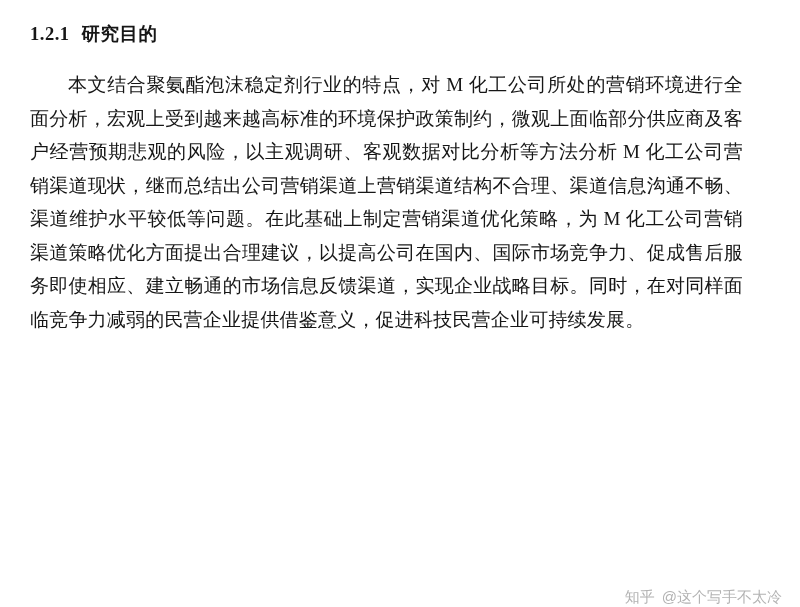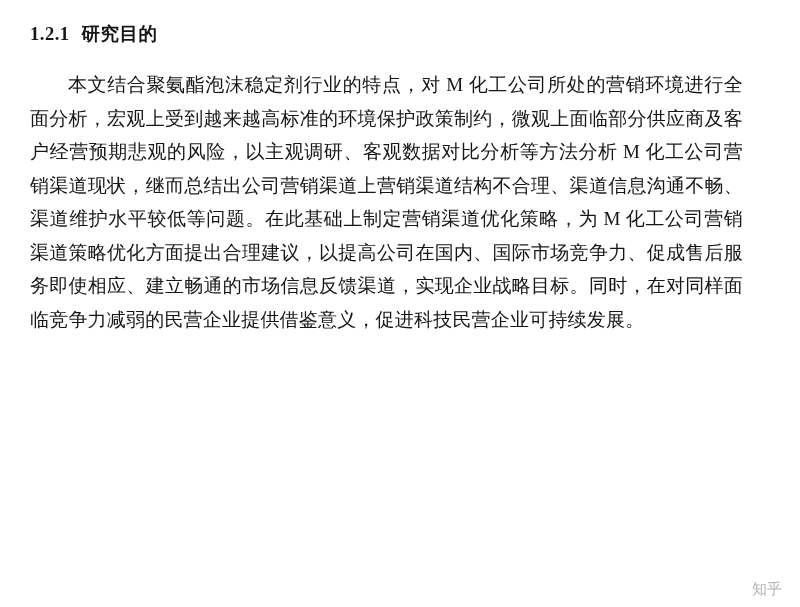--- a/index.html
+++ b/index.html
@@ -37,21 +37,21 @@
     font-size: 19px;
     line-height: 33.5px;
     text-align: justify;
     text-justify: inter-ideograph;
     text-indent: 2em;
     letter-spacing: 0.2px;
   }
   .watermark {
     position: absolute;
     right: 18px;
-    bottom: 8px;
+    bottom: 0;
     display: flex;
     align-items: center;
     gap: 7px;
     color: #b3b3b3;
     font-size: 15px;
     font-family: "Liberation Sans", sans-serif;
     user-select: none;
   }
   .watermark .zh-logo {
     font-size: 15px;
@@ -81,15 +81,16 @@
   <div class="heading">
     <span class="num">1.2.1</span><span>研究目的</span>
   </div>
 
   <div class="body-text">
     <p>本文结合聚氨酯泡沫稳定剂行业的特点，对 M 化工公司所处的营销环境进行全面分析，宏观上受到越来越高标准的环境保护政策制约，微观上面临部分供应商及客户经营预期悲观的风险，以主观调研、客观数据对比分析等方法分析 M 化工公司营销渠道现状，继而总结出公司营销渠道上营销渠道结构不合理、渠道信息沟通不畅、渠道维护水平较低等问题。在此基础上制定营销渠道优化策略，为 M 化工公司营销渠道策略优化方面提出合理建议，以提高公司在国内、国际市场竞争力、促成售后服务即使相应、建立畅通的市场信息反馈渠道，实现企业战略目标。同时，在对同样面临竞争力减弱的民营企业提供借鉴意义，促进科技民营企业可持续发展。</p>
   </div>
 
   <div class="watermark">
     <span class="zh-logo">知乎</span>
+    <span class="zh-user">@这个写手不太冷</span>
   </div>
 
 </div>
 
 </body></html>

